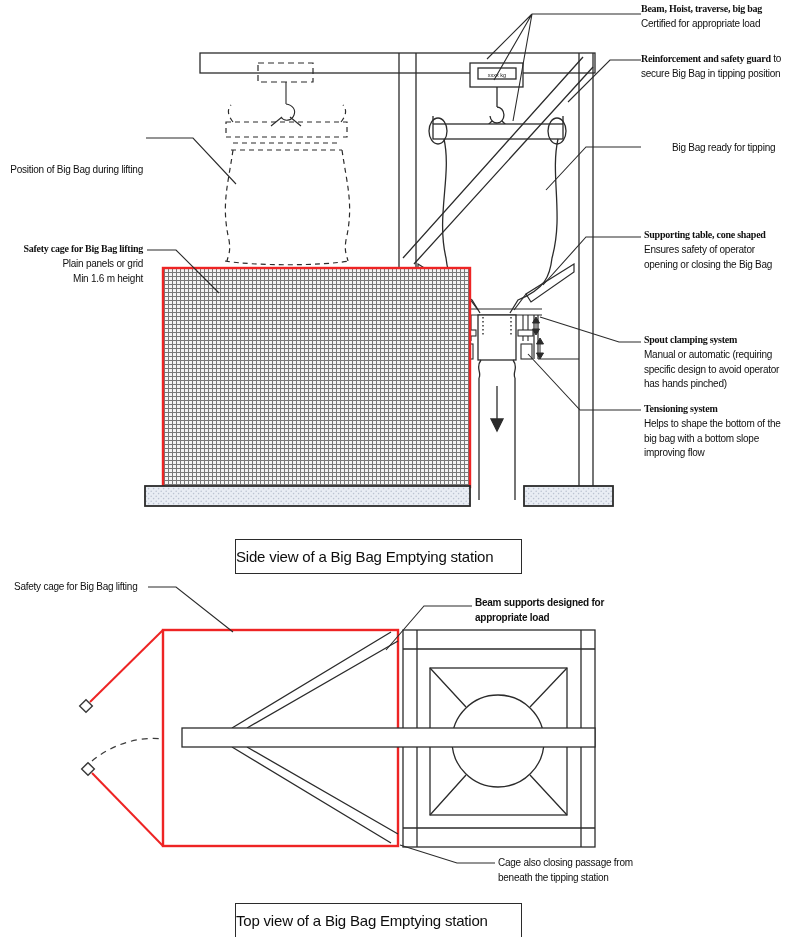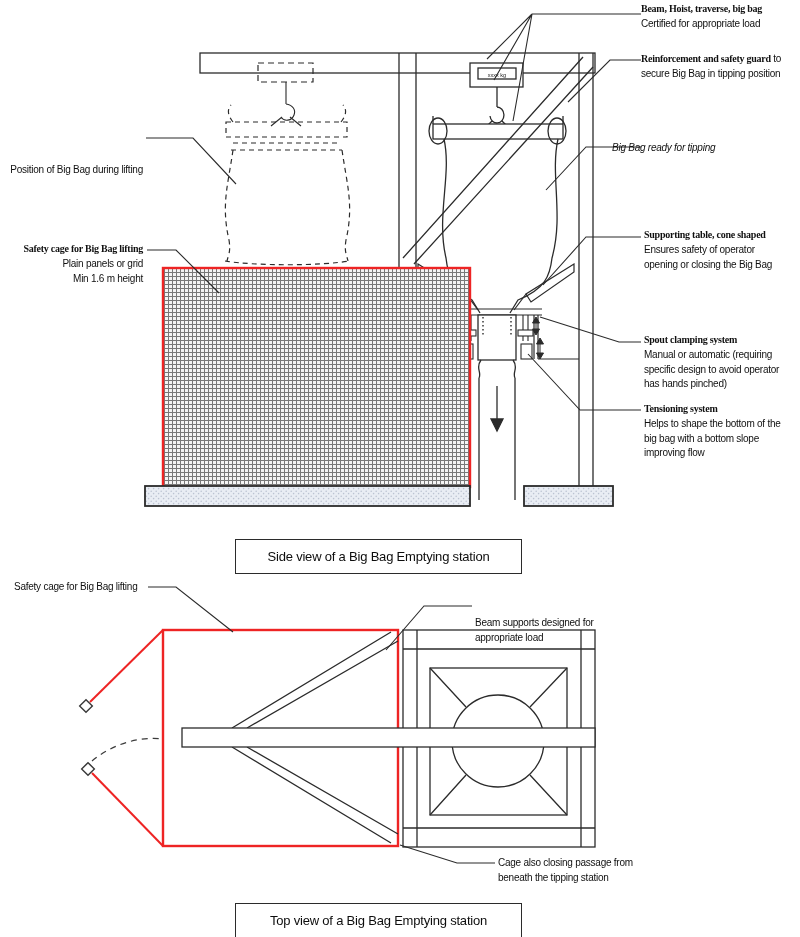--- a/index.html
+++ b/index.html
@@ -13,22 +13,22 @@
   .ann{
     position:absolute;
     font-size:10px;line-height:14.8px;letter-spacing:-0.25px;
     white-space:nowrap;color:#101010;
   }
   .ann .b{font-weight:bold;font-family:Liberation Serif, serif;}
   .ann.right-align{text-align:right;}
   .title-box{
     position:absolute;
     border:1.6px solid #2b2b2b;
-    display:flex;align-items:center;justify-content:center;
-    font-size:13px;letter-spacing:-0.2px;color:#0d0d0d;
+    display:flex;align-items:center;
+    font-size:15px;letter-spacing:-0.2px;color:#0d0d0d;
     background:#fff;
   }
 </style>
 </head>
 <body>
 
 <svg width="800" height="937" viewBox="0 0 800 937">
   <defs>
     <pattern id="mesh" width="4" height="4" patternUnits="userSpaceOnUse">
       <rect width="4" height="4" fill="#f4f4f4"></rect>
@@ -165,21 +165,21 @@
 <div class="ann" style="left:641px;top:2px;">
   <div><span class="b">Beam, Hoist, traverse, big bag</span><span></span></div>
   <div>Certified for appropriate load</div>
 </div>
 
 <div class="ann" style="left:641px;top:52px;">
   <div><span class="b">Reinforcement and safety guard</span><span> to</span></div>
   <div>secure Big Bag in tipping position</div>
 </div>
 
-<div class="ann" style="left:612px;top:141px;font-style:italic;">
+<div class="ann" style="left:672px;top:141px;">
   <div><span class="b"></span><span>Big Bag ready for tipping</span></div>
 </div>
 
 <div class="ann" style="left:644px;top:228px;">
   <div><span class="b">Supporting table, cone shaped</span><span></span></div>
   <div>Ensures safety of operator</div>
   <div>opening or closing the Big Bag</div>
 </div>
 
 <div class="ann" style="left:644px;top:333px;">
@@ -203,21 +203,21 @@
 <div class="ann right-align" style="right:657px;top:242px;">
   <div><span class="b">Safety cage for Big Bag lifting</span><span></span></div>
   <div>Plain panels or grid</div>
   <div>Min 1.6 m height</div>
 </div>
 
 <div class="ann" style="left:14px;top:580px;">
   <div><span class="b"></span><span>Safety cage for Big Bag lifting</span></div>
 </div>
 
-<div class="ann" style="left:475px;top:616px;">
+<div class="ann" style="left:475px;top:596px;font-weight:bold;">
   <div><span class="b"></span><span>Beam supports designed for</span></div>
   <div>appropriate load</div>
 </div>
 
 <div class="ann" style="left:498px;top:856px;">
   <div><span class="b"></span><span>Cage also closing passage from</span></div>
   <div>beneath the tipping station</div>
 </div>
 
 <div class="title-box" style="left:235px;top:539px;width:285px;height:33px;">

